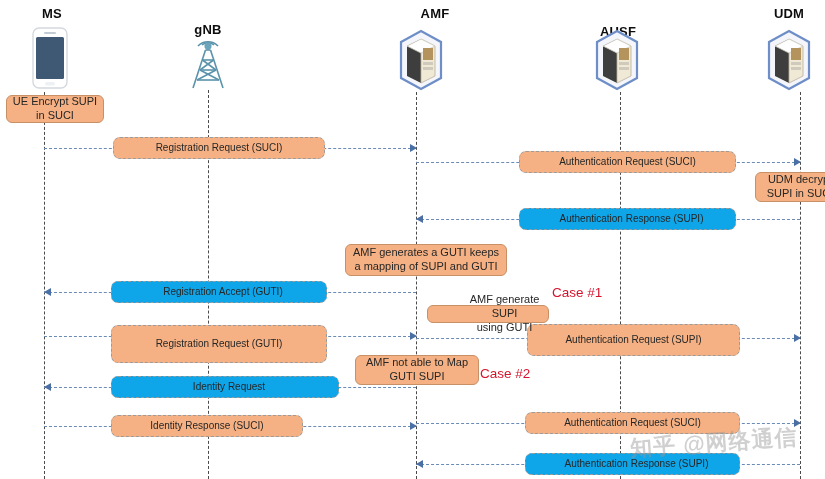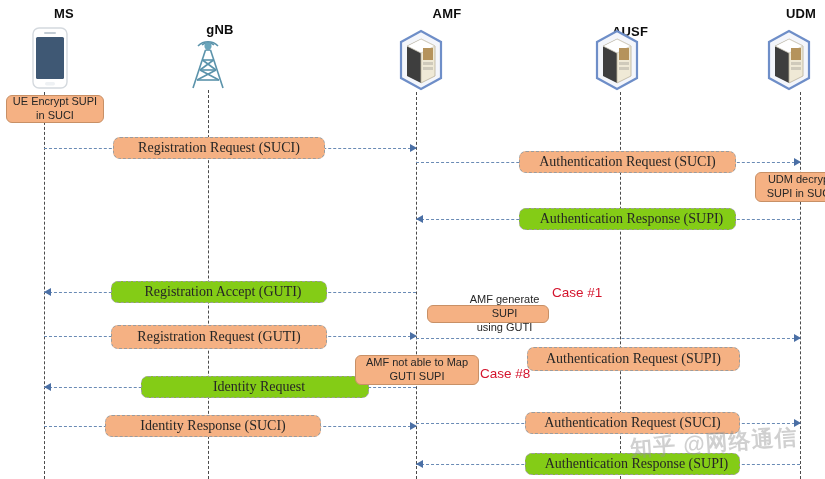--- a/index.html
+++ b/index.html
@@ -19,52 +19,50 @@
   }
   .actor-label {
     position: absolute;
     font-weight: bold;
     font-size: 13px;
     color: #0d0d0d;
     text-align: center;
     transform: translateX(-50%);
     white-space: nowrap;
     letter-spacing: 0.2px;
-    margin-left: 12px;
   }
   .lifeline {
     position: absolute;
     width: 0;
     border-left: 1px dashed #4a4a4a;
   }
   .actor-icon {
     position: absolute;
     transform: translateX(-50%);
   }
   .msg {
     position: absolute;
     box-sizing: border-box;
     border-radius: 7px;
     border: 1px dashed #9c9c9c;
-    font-size: 14px;
+    font-size: 10px;
     color: #262626;
     display: flex;
     align-items: center;
     justify-content: center;
     text-align: center;
     white-space: nowrap;
     line-height: 1.15;
     padding: 0 6px;
-    font-family: Liberation Serif, serif;
   }
   .msg.orange {
     background: #f5b183;
   }
   .msg.green {
-    background: #84cc16;
+    background: #0ea5e9;
     padding-left: 14px;
   }
   .note {
     position: absolute;
     box-sizing: border-box;
     background: #f5b183;
     border: 1px solid #c89066;
     border-radius: 6px;
     font-size: 11px;
     color: #262626;
@@ -219,34 +217,36 @@
   <div class="arrow-line" style="left:416px; top:423px; width:384px;"></div>
   <div class="arrow-head right" style="left:794px; top:419px;"></div>
 
   <div class="arrow-line" style="left:416px; top:464px; width:384px;"></div>
   <div class="arrow-head left" style="left:416px; top:460px;"></div>
 
   <div class="msg orange" style="left:113px; top:137px; width:212px; height:22px;">Registration Request (SUCI)</div>
   <div class="msg orange" style="left:519px; top:151px; width:217px; height:22px;">Authentication Request (SUCI)</div>
   <div class="msg green" style="left:519px; top:208px; width:217px; height:22px;">Authentication Response (SUPI)</div>
   <div class="msg green" style="left:111px; top:281px; width:216px; height:22px;">Registration Accept (GUTI)</div>
-  <div class="msg orange" style="left:111px; top:325px; width:216px; height:24px;">Registration Request (GUTI)</div>
-  <div class="msg orange" style="left:527px; top:347px; width:213px; height:24px;">Authentication Request (SUPI)</div>
-  <div class="msg green" style="left:111px; top:376px; width:228px; height:22px;margin-left:30px;">Identity Request</div>
-  <div class="msg orange" style="left:105px; top:415px; width:216px; height:22px;">Identity Response (SUCI)</div>
+  <div class="msg orange" style="left:111px; top:325px; width:216px; height:38px;">Registration Request (GUTI)</div>
+  <div class="msg orange" style="left:527px; top:324px; width:213px; height:32px;">Authentication Request (SUPI)</div>
+  <div class="msg green" style="left:111px; top:376px; width:228px; height:22px;">Identity Request</div>
+  <div class="msg orange" style="left:111px; top:415px; width:192px; height:22px;">Identity Response (SUCI)</div>
   <div class="msg orange" style="left:525px; top:412px; width:215px; height:22px;">Authentication Request (SUCI)</div>
   <div class="msg green" style="left:525px; top:453px; width:215px; height:22px;">Authentication Response (SUPI)</div>
 
   <div class="note" style="left:6px; top:95px; width:98px; height:28px;">UE Encrypt SUPI
 in SUCI</div>
   <div class="note" style="left:755px; top:172px; width:90px; height:30px;">UDM decrypt
 SUPI in SUCI</div>
+  <div class="note" style="left:345px; top:244px; width:162px; height:32px;">AMF generates a GUTI keeps
+a mapping of SUPI and GUTI</div>
   <div class="note" style="left:427px; top:305px; width:122px; height:18px;padding-left:38px;">AMF  generate SUPI
 using GUTI</div>
   <div class="note" style="left:355px; top:355px; width:124px; height:30px;">AMF  not able to Map
 GUTI  SUPI</div>
 
   <div class="case-label" style="left:552px; top:285px;">Case #1</div>
-  <div class="case-label" style="left:480px; top:366px;">Case #8</div>
+  <div class="case-label" style="left:480px; top:366px;">Case #2</div>
 
   <div class="watermark" style="left:630px; top:428px;">知乎 @网络通信</div>
 
 </div>
 
 </body></html>

